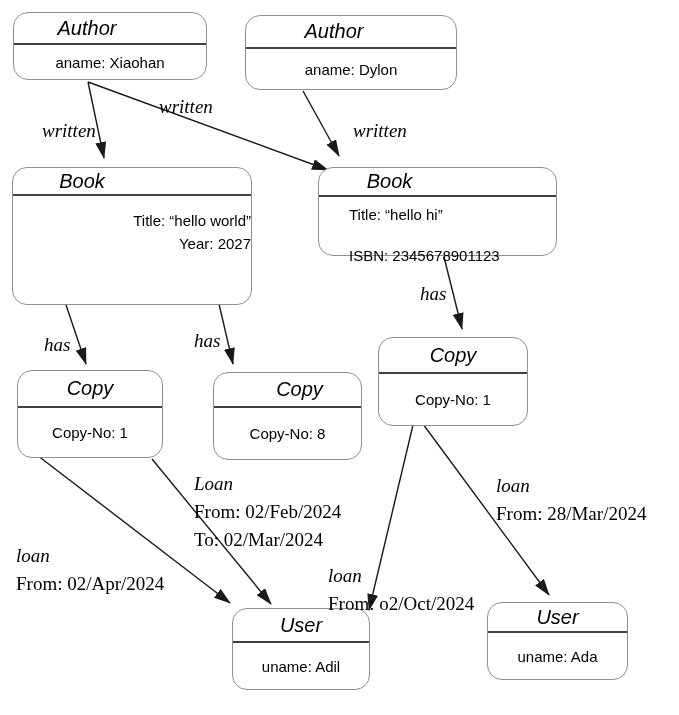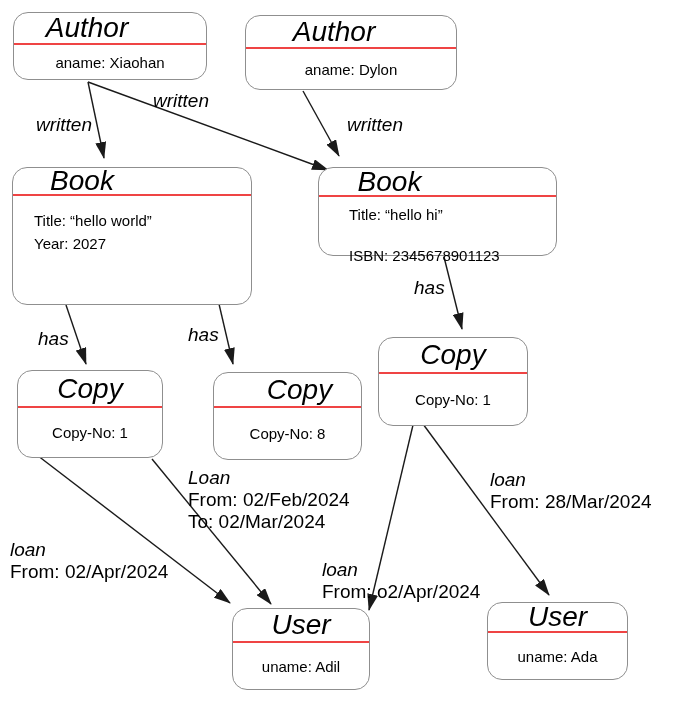--- a/index.html
+++ b/index.html
@@ -21,22 +21,22 @@
     position: absolute;
     background: #ffffff;
     border: 1.5px solid #8f8f8f;
     border-radius: 15px;
     box-sizing: border-box;
     display: flex;
     flex-direction: column;
   }
   .node-title {
     font-style: italic;
-    font-size: 28px;
-    border-bottom: 2px solid #ef4444;
+    font-size: 20px;
+    border-bottom: 2px solid #404040;
     display: flex;
     align-items: center;
     justify-content: center;
     box-sizing: border-box;
     flex: none;
   }
   .node-attrs {
     flex: 1;
     font-size: 15px;
     display: flex;
@@ -49,21 +49,21 @@
     justify-content: flex-start;
     line-height: 23px;
   }
   .edge-label {
     position: absolute;
     font-size: 19px;
     line-height: 22px;
     white-space: nowrap;
   }
   .edge-label .rel-name { font-style: italic; }
-  .edge-label div { margin: 0; }
+  .edge-label div { margin: 6px; font-family: Liberation Serif, serif; }
 </style>
 </head>
 <body>
 
 <div id="canvas">
 
   <svg id="edges" viewBox="0 0 679 715" xmlns="http://www.w3.org/2000/svg">
     <defs>
       <marker id="arrow" viewBox="0 0 17 11" refX="16" refY="5.5" markerWidth="17" markerHeight="11" markerUnits="userSpaceOnUse" orient="auto">
         <path d="M0,0 L17,5.5 L0,11 Z" fill="#1a1a1a"></path>
@@ -92,21 +92,21 @@
 
   <div class="node" style="left:245px;top:15px;width:212px;height:75px;">
     <div class="node-title" style="height:33px;padding-right:34px;">Author</div>
     <div class="node-attrs">
       <div>aname: Dylon</div>
     </div>
   </div>
 
   <div class="node" style="left:12px;top:167px;width:240px;height:138px;">
     <div class="node-title" style="height:28px;padding-right:100px;">Book</div>
-    <div class="node-attrs attrs-left" style="padding:13px 0 0 21px;">
+    <div class="node-attrs attrs-left" style="padding:13px 0 0 21px;align-items:flex-end;">
       <div>Title: “hello world”</div>
       <div>Year: 2027</div>
     </div>
   </div>
 
   <div class="node" style="left:318px;top:167px;width:239px;height:89px;">
     <div class="node-title" style="height:29px;padding-right:96px;">Book</div>
     <div class="node-attrs attrs-left" style="padding:7px 0 0 30px;line-height:22px;gap:19px;">
       <div>Title: “hello hi”</div>
       <div>ISBN: 2345678901123</div>
@@ -174,16 +174,16 @@
   <div class="edge-label" style="left:10px;top:539px;">
     <div class="rel-name">loan</div>
     <div>From: 02/Apr/2024</div>
   </div>
   <div class="edge-label" style="left:490px;top:469px;">
     <div class="rel-name">loan</div>
     <div>From: 28/Mar/2024</div>
   </div>
   <div class="edge-label" style="left:322px;top:559px;">
     <div class="rel-name">loan</div>
-    <div>From: o2/Apr/2024</div>
+    <div>From: o2/Oct/2024</div>
   </div>
 
 </div>
 
 </body></html>

